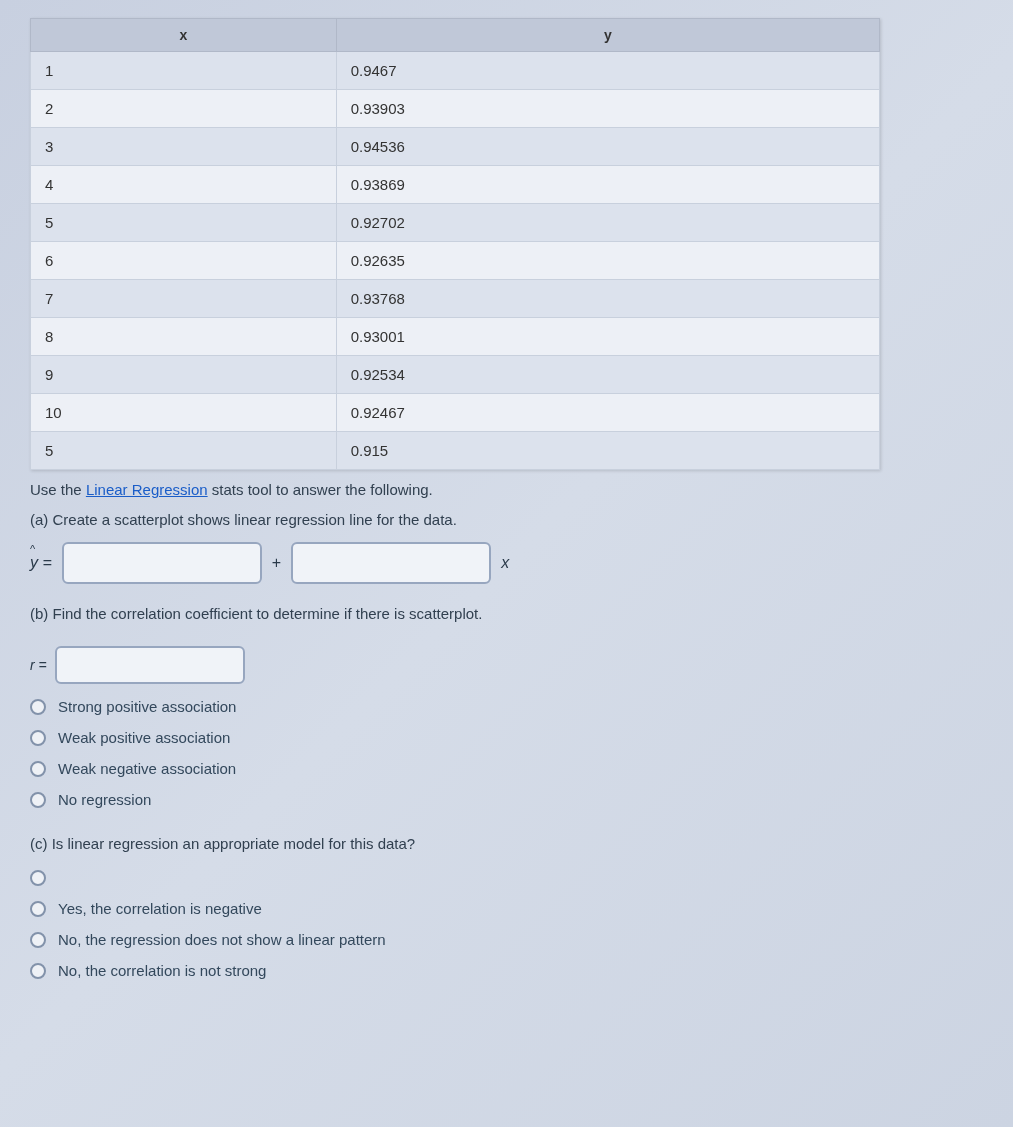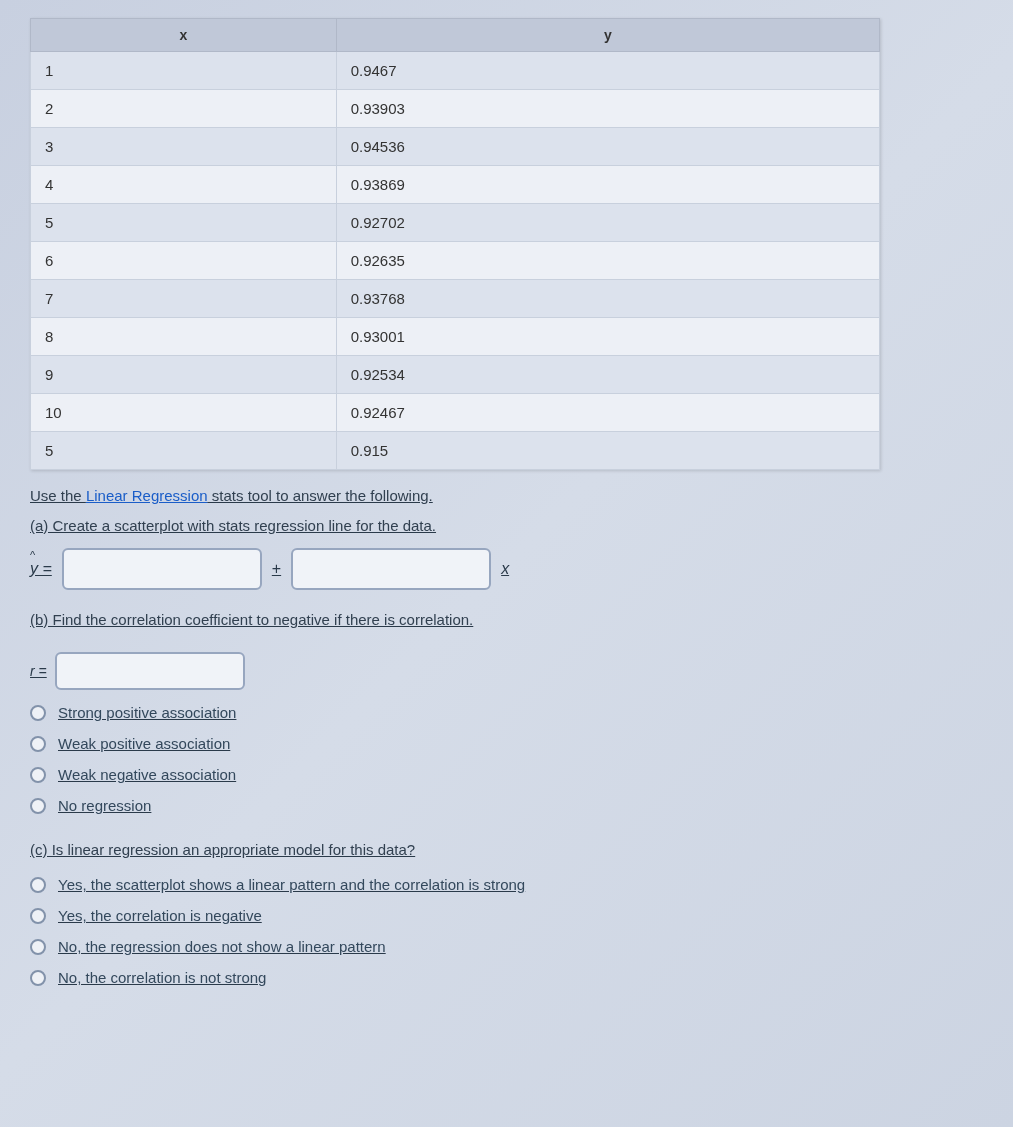--- a/index.html
+++ b/index.html
@@ -41,21 +41,21 @@
   }
   table.data-table tbody tr:nth-child(odd) td {
     background: #dce2ed;
   }
   table.data-table tbody tr:nth-child(even) td {
     background: #edf0f6;
   }
   .col-x { width: 36%; }
   .col-y { width: 64%; }
 
-  .section { margin-top: 14px; text-decoration: underline; }
+  .section { margin-top: 8px; }
   .prompt {
     font-size: 15px;
     color: #314050;
     line-height: 1.6;
     margin: 6px 0;
   }
   a.linklike {
     color: #1a5dc8;
     text-decoration: underline;
     cursor: pointer;
@@ -191,30 +191,30 @@
           <td class="col-y">0.915</td>
         </tr>
       </tbody>
   </table>
 
   <div class="section">
     <p class="prompt">
       <span>Use the </span><a class="linklike">Linear Regression</a><span> stats tool to answer the following.</span>
     </p>
 
-    <p class="prompt">(a) Create a scatterplot with stats regression line for the data.</p>
+    <p class="prompt">(a) Create a scatterplot shows linear regression line for the data.</p>
     <div class="eq-row">
       <span class="yhat">y&nbsp;=</span>
       <input class="eq-input" type="text" style="">
       <span class="plus">+</span>
       <input class="eq-input" type="text" style="">
       <span class="xvar">x</span>
     </div>
 
-    <p class="prompt">(b) Find the correlation coefficient to negative if there is correlation.</p>
+    <p class="prompt">(b) Find the correlation coefficient to determine if there is scatterplot.</p>
     <div class="r-row">
       <span class="rlabel">r =</span>
       <input class="r-input" type="text" style="">
     </div>
     <div class="options" id="qb-options">
         <div class="opt">
           <span class="radio"></span>
           <span>Strong positive association</span>
         </div>
         <div class="opt">
@@ -229,21 +229,20 @@
           <span class="radio"></span>
           <span>No regression</span>
         </div>
       </div>
 
     <div class="question-c">
       <p class="prompt">(c) Is linear regression an appropriate model for this data?</p>
       <div class="options" id="qc-options">
           <div class="opt">
             <span class="radio"></span>
-            <span>Yes, the scatterplot shows a linear pattern and the correlation is strong</span>
           </div>
           <div class="opt">
             <span class="radio"></span>
             <span>Yes, the correlation is negative</span>
           </div>
           <div class="opt">
             <span class="radio"></span>
             <span>No, the regression does not show a linear pattern</span>
           </div>
           <div class="opt">

